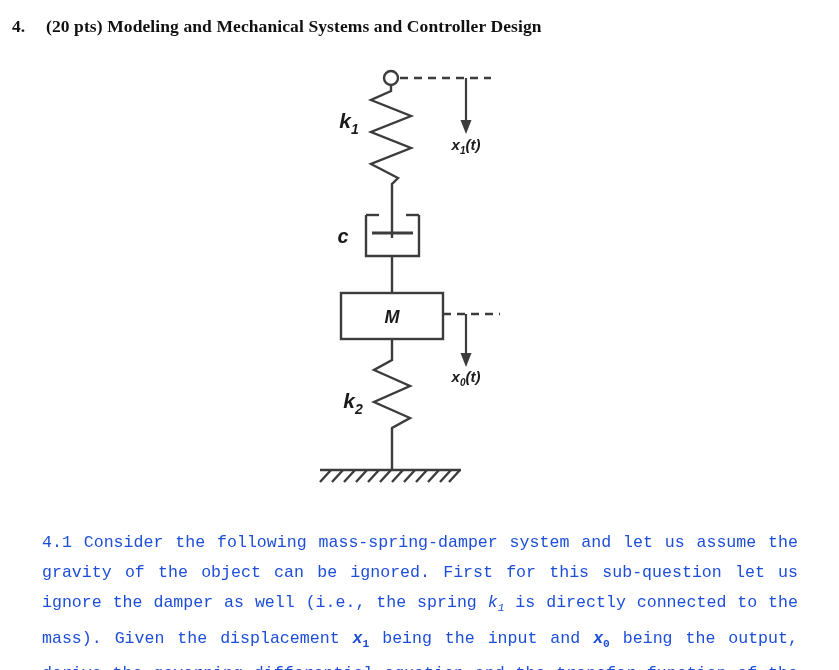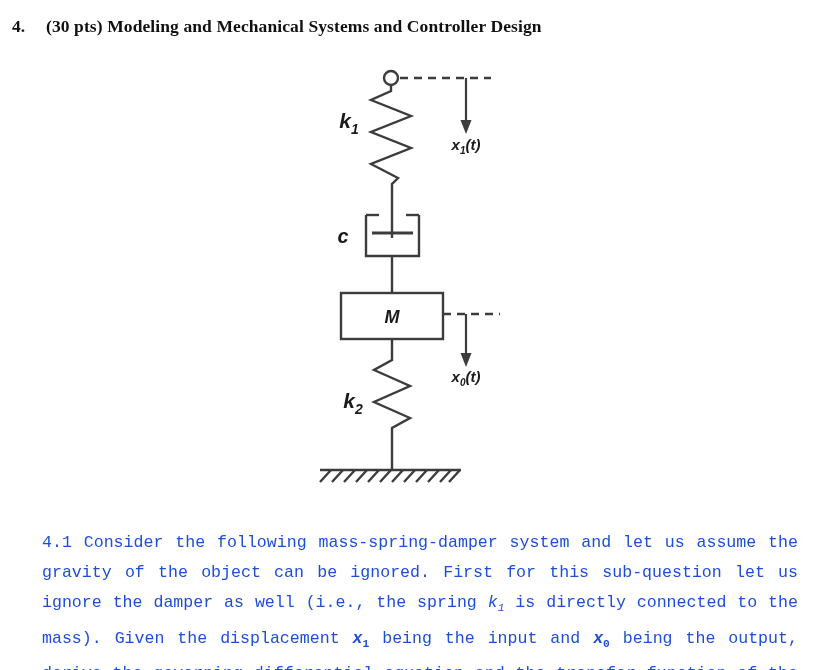--- a/index.html
+++ b/index.html
@@ -79,21 +79,21 @@
     font-weight: normal;
     font-style: italic;
   }
   .nowrap { white-space: nowrap; }
 </style>
 </head>
 <body>
 
 <div class="question-heading">
   <span class="question-number">4.</span>
-  <span class="question-title">(30 pts) Modeling and Mechanical Systems and Controller Design</span>
+  <span class="question-title">(20 pts) Modeling and Mechanical Systems and Controller Design</span>
 </div>
 
 <div class="diagram-wrap">
   <svg class="diagram-svg" width="839" height="440" viewBox="0 0 839 440">
     <g fill="none" stroke="#3c3c3c" stroke-width="2.4" stroke-linecap="butt" stroke-linejoin="miter">
 
       <circle cx="391" cy="18" r="7"></circle>
 
       <line x1="400" y1="18" x2="491" y2="18" stroke-dasharray="8 6"></line>
 

